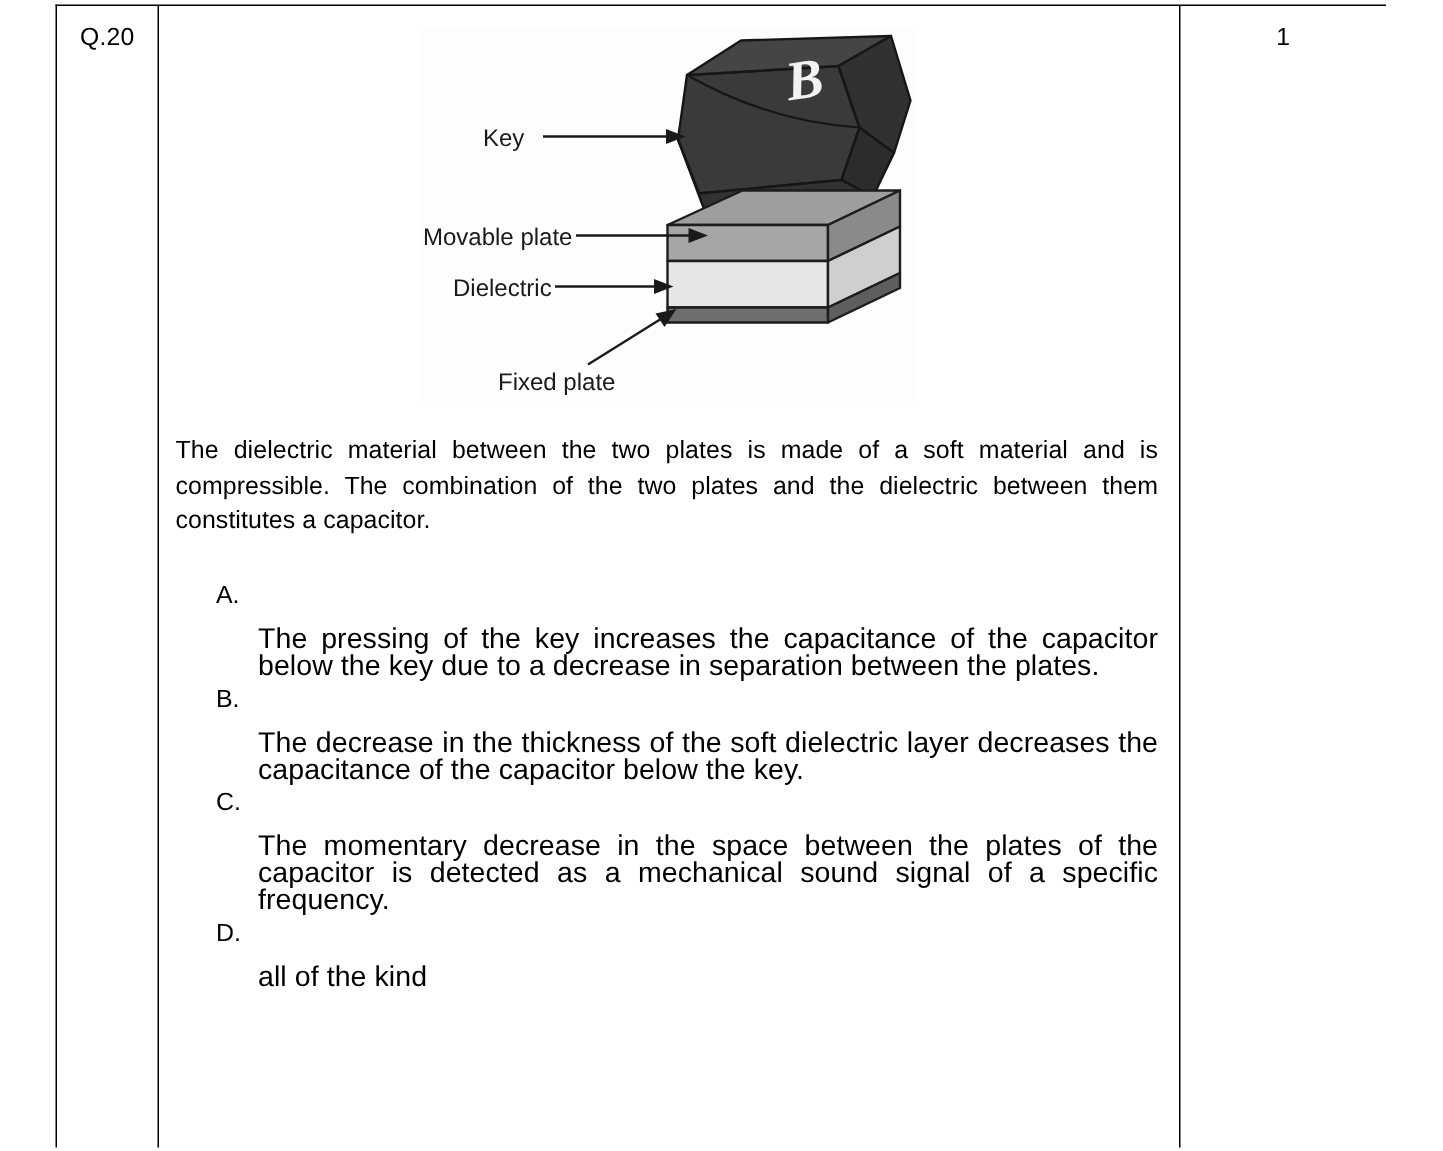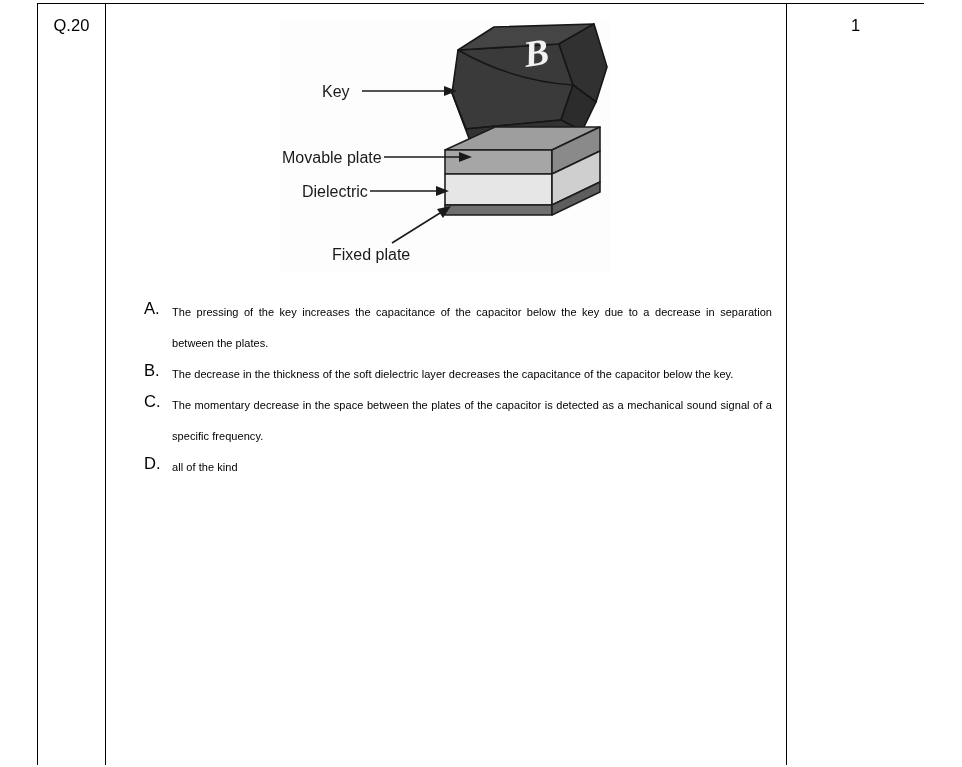--- a/index.html
+++ b/index.html
@@ -94,24 +94,25 @@
     align-items: flex-start;
     margin-bottom: 0px;
   }
   .option-letter {
     flex: 0 0 28px;
     font-size: 16.6px;
     line-height: 23.6px;
   }
   .option-text {
     flex: 1 1 auto;
-    font-size: 11px;
-    line-height: 31px;
+    font-size: 19px;
+    line-height: 18px;
     text-align: justify;
     letter-spacing: 0.05px;
+    margin-top: 33px;
   }
 
   
   .figure-wrap {
     width: 100%;
     display: flex;
     justify-content: center;
     margin-top: 6px;
   }
   .figure-box {
@@ -185,20 +186,21 @@
             <polygon points="171,187 157,190 163,199" fill="#1a1a1a"></polygon>
 
             <text x="42" y="78" font-family="'Liberation Sans', sans-serif" font-size="16" fill="#1a1a1a">Key</text>
             <text x="2" y="144" font-family="'Liberation Sans', sans-serif" font-size="16" fill="#1a1a1a">Movable plate</text>
             <text x="22" y="178" font-family="'Liberation Sans', sans-serif" font-size="16" fill="#1a1a1a">Dielectric</text>
             <text x="52" y="241" font-family="'Liberation Sans', sans-serif" font-size="16" fill="#1a1a1a">Fixed plate</text>
           </svg>
         </div>
       </div>
 
+      <p class="para para-gap-1">The dielectric material between the two plates is made of a soft material and is compressible. The combination of the two plates and the dielectric between them constitutes a capacitor.</p>
 
 
       <div class="options">
         <div class="option-row">
           <span class="option-letter">A.</span>
           <span class="option-text">The pressing of the key increases the capacitance of the capacitor below the key due to a decrease in separation between the plates.</span>
         </div>
         <div class="option-row">
           <span class="option-letter">B.</span>
           <span class="option-text">The decrease in the thickness of the soft dielectric layer decreases the capacitance of the capacitor below the key.</span>

